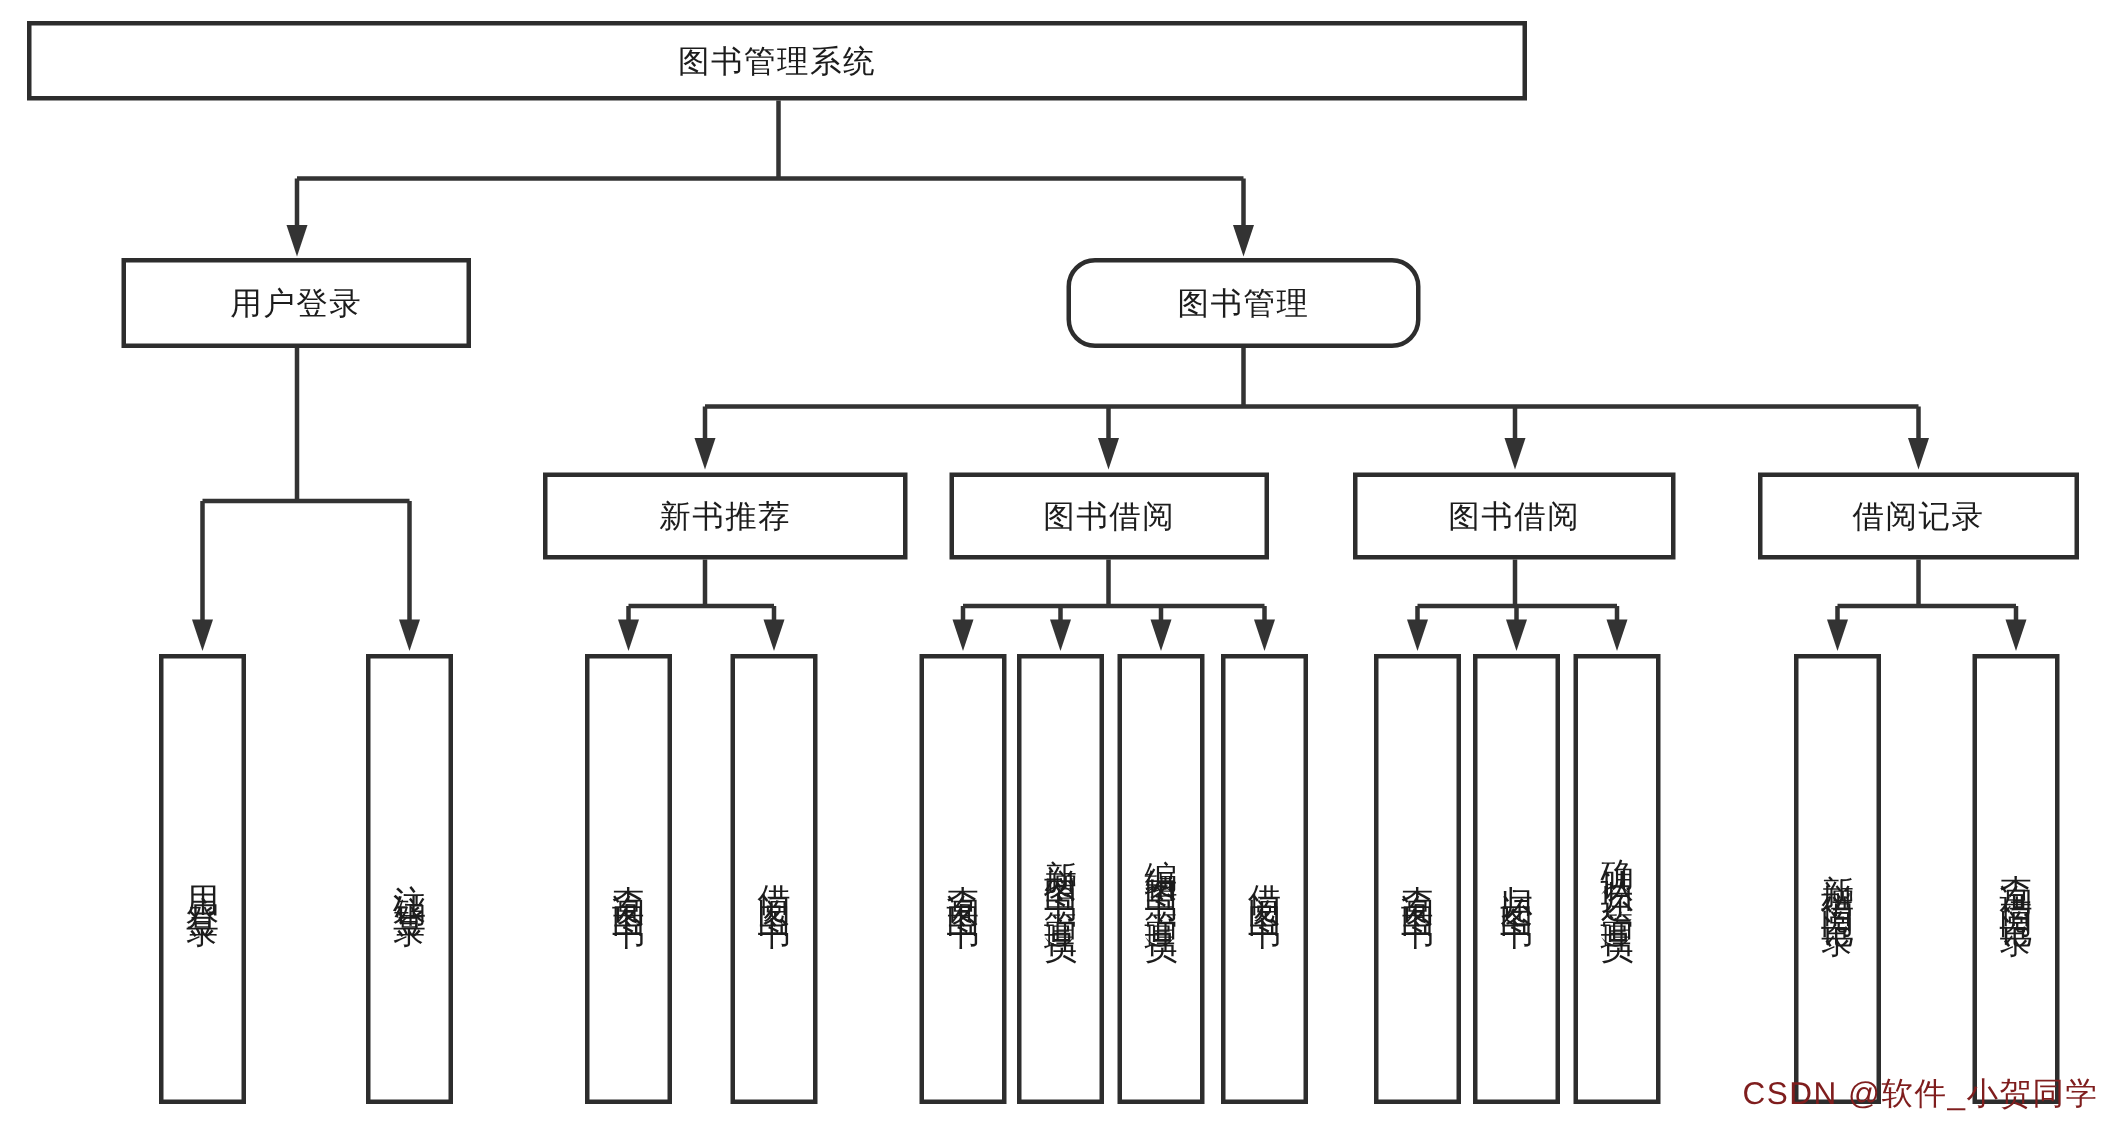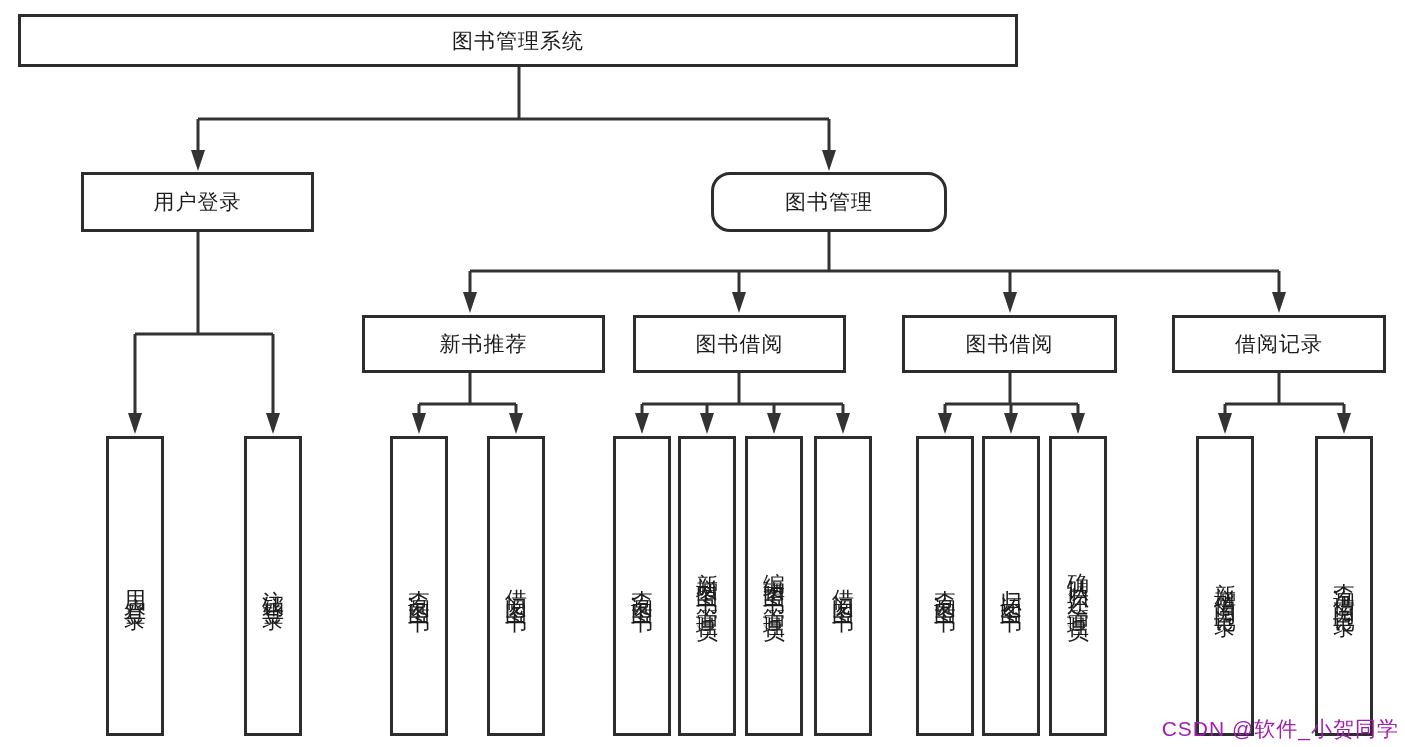--- a/index.html
+++ b/index.html
@@ -37,21 +37,21 @@
   .leaf{top:436px;width:58px;height:300px;}
   .x-135{left:106px;}  .x-273{left:244px;}
   .x-419{left:390px;}  .x-516{left:487px;}
   .x-642{left:613px;}  .x-707{left:678px;}  .x-774{left:745px;}  .x-843{left:814px;}
   .x-945{left:916px;}  .x-1011{left:982px;} .x-1078{left:1049px;}
   .x-1225{left:1196px;}.x-1344{left:1315px;}
   .watermark{
     position:absolute;
     right:6px;
     bottom:4px;
-    color:#a21caf;
+    color:#7f1d1d;
     font-size:21px;
     letter-spacing:1px;
     z-index:3;
     pointer-events:none;
   }
 </style>
 </head>
 <body>
 
 <div class="stage">

